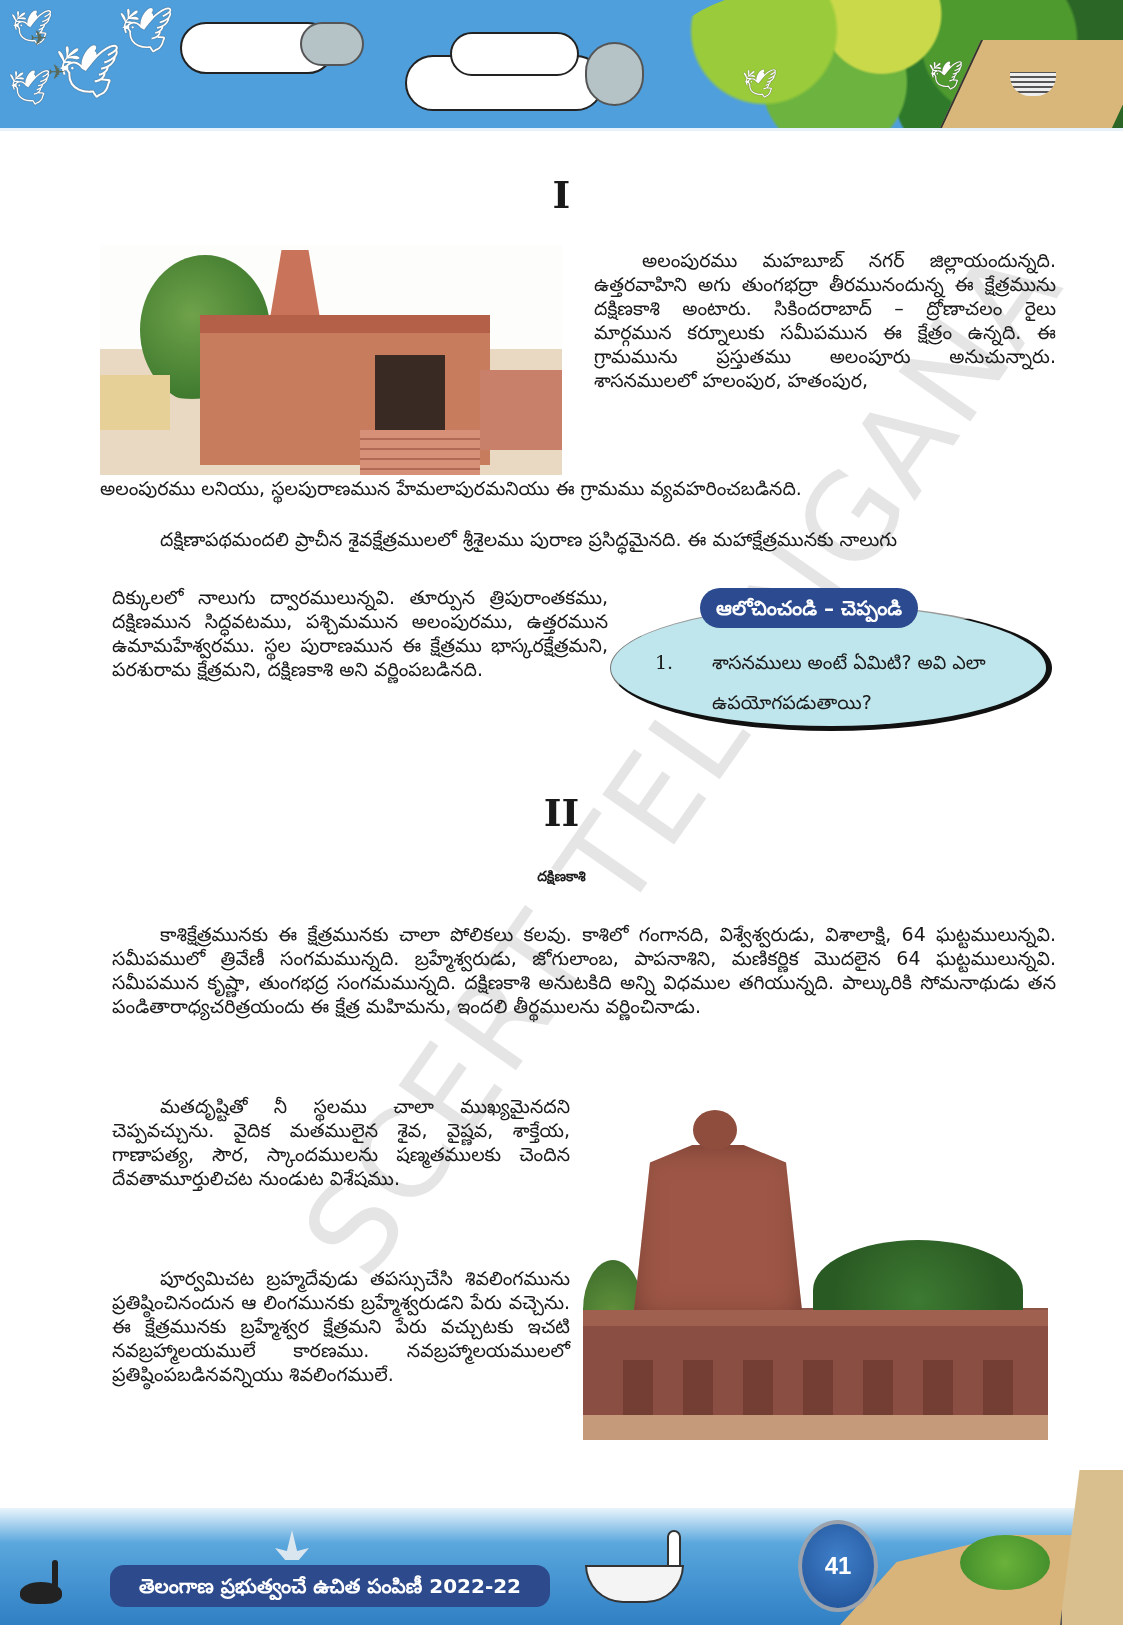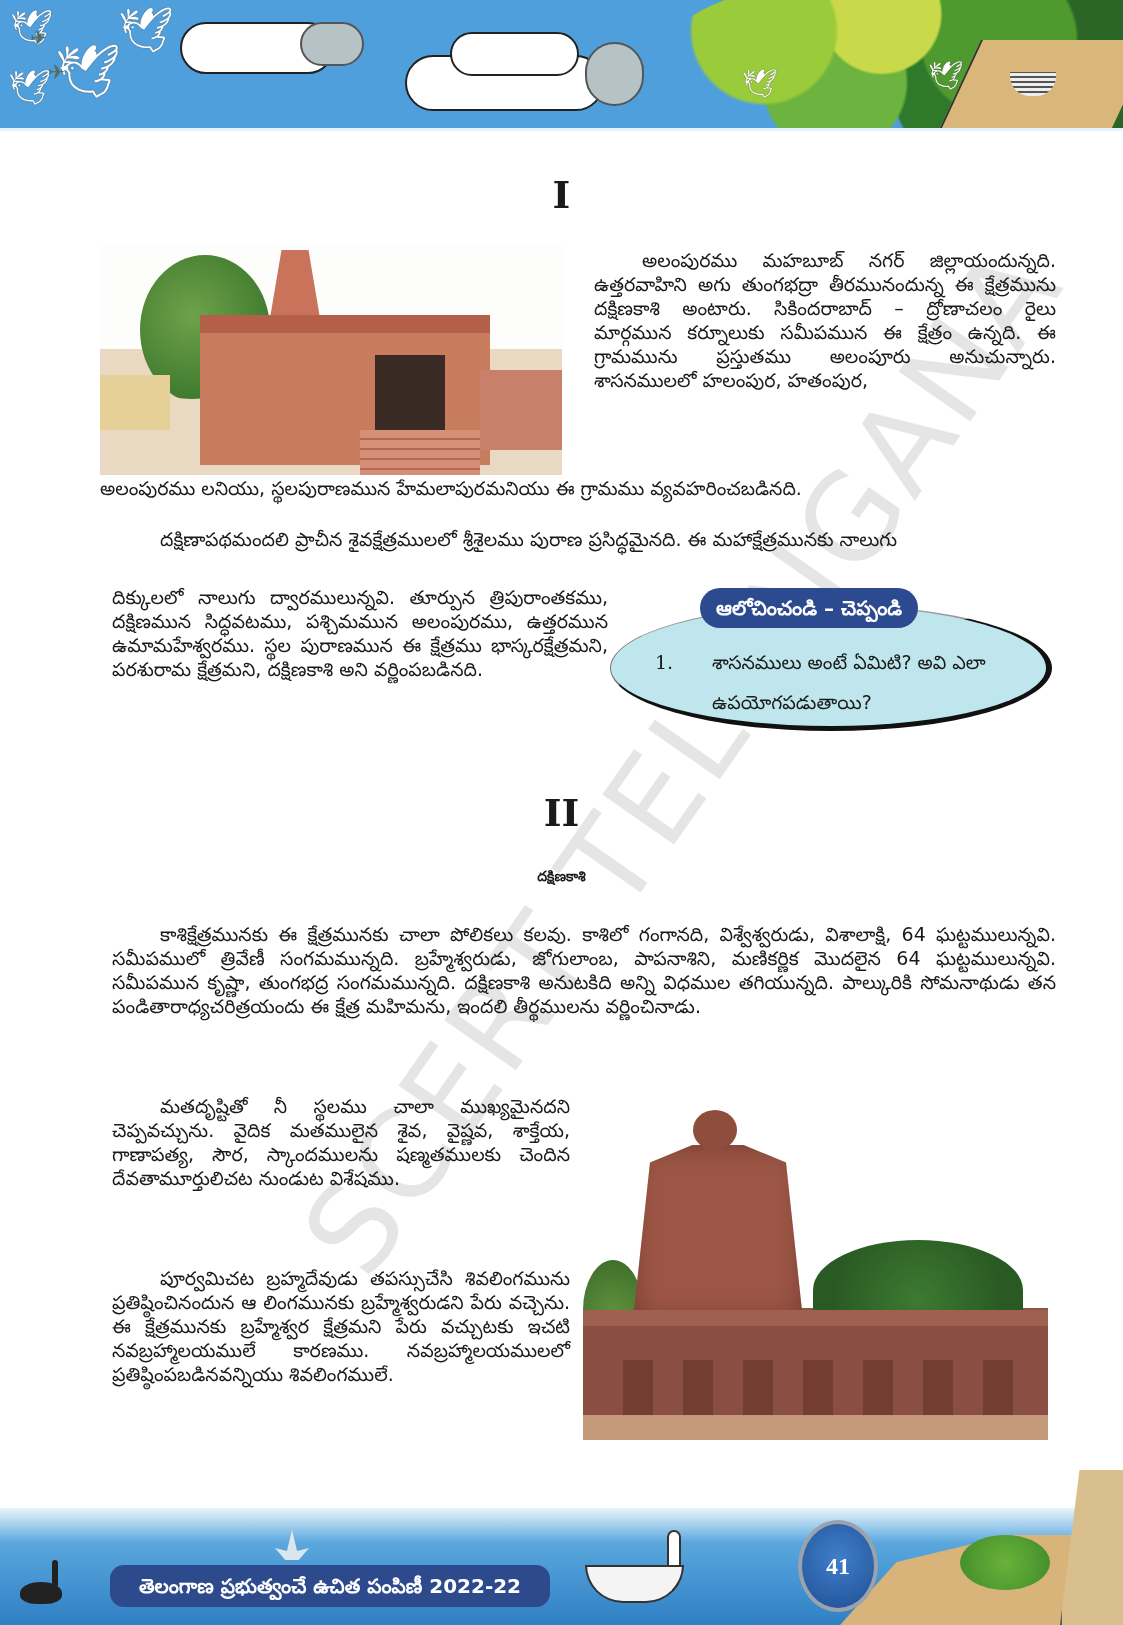--- a/index.html
+++ b/index.html
@@ -117,21 +117,21 @@
       background: radial-gradient(circle,#6ab23a,#3e8a2a); }
     .footer-pill {
       position: absolute; left: 110px; top: 1565px; width: 440px; height: 42px;
       background: #2d4a8c; color: #fff; border-radius: 14px;
       font-size: 20px; font-weight: bold; line-height: 42px; text-align: center; white-space: nowrap;
     }
     .page-badge {
       position: absolute; left: 798px; top: 1520px; width: 80px; height: 92px; border-radius: 50%;
       background: radial-gradient(circle at 50% 40%, #3f7fc9, #1f4f94);
       border: 4px solid #9aa3ad; box-sizing: border-box;
-      color: #fff; font-family: Liberation Serif, serif; font-weight: bold; font-size: 24px;
+      color: #fff; font-family: Liberation Sans, sans-serif; font-weight: bold; font-size: 24px;
       text-align: center; line-height: 84px;
     }
     .swan-boat { position:absolute; left: 585px; top: 1565px; width: 95px; height: 34px;
       background:#f4f4f4; border:2px solid #333; border-radius: 0 0 50px 50px; }
     .swan-neck { position:absolute; left: 667px; top: 1530px; width: 10px; height: 42px; border:2px solid #333; border-radius: 10px; background:#fff; }
     .black-swan { position:absolute; left: 20px; top: 1582px; width: 42px; height: 22px; background:#222; border-radius: 50% 50% 40% 40%; }
     .black-swan-neck { position:absolute; left: 52px; top: 1560px; width: 6px; height: 28px; background:#222; border-radius: 4px; }
     .lotus { position:absolute; left: 275px; top: 1530px; width: 34px; height: 30px; background:#f2f2f2;
       clip-path: polygon(50% 0, 65% 70%, 100% 60%, 70% 100%, 30% 100%, 0 60%, 35% 70%); opacity:.85; }
   </style>

